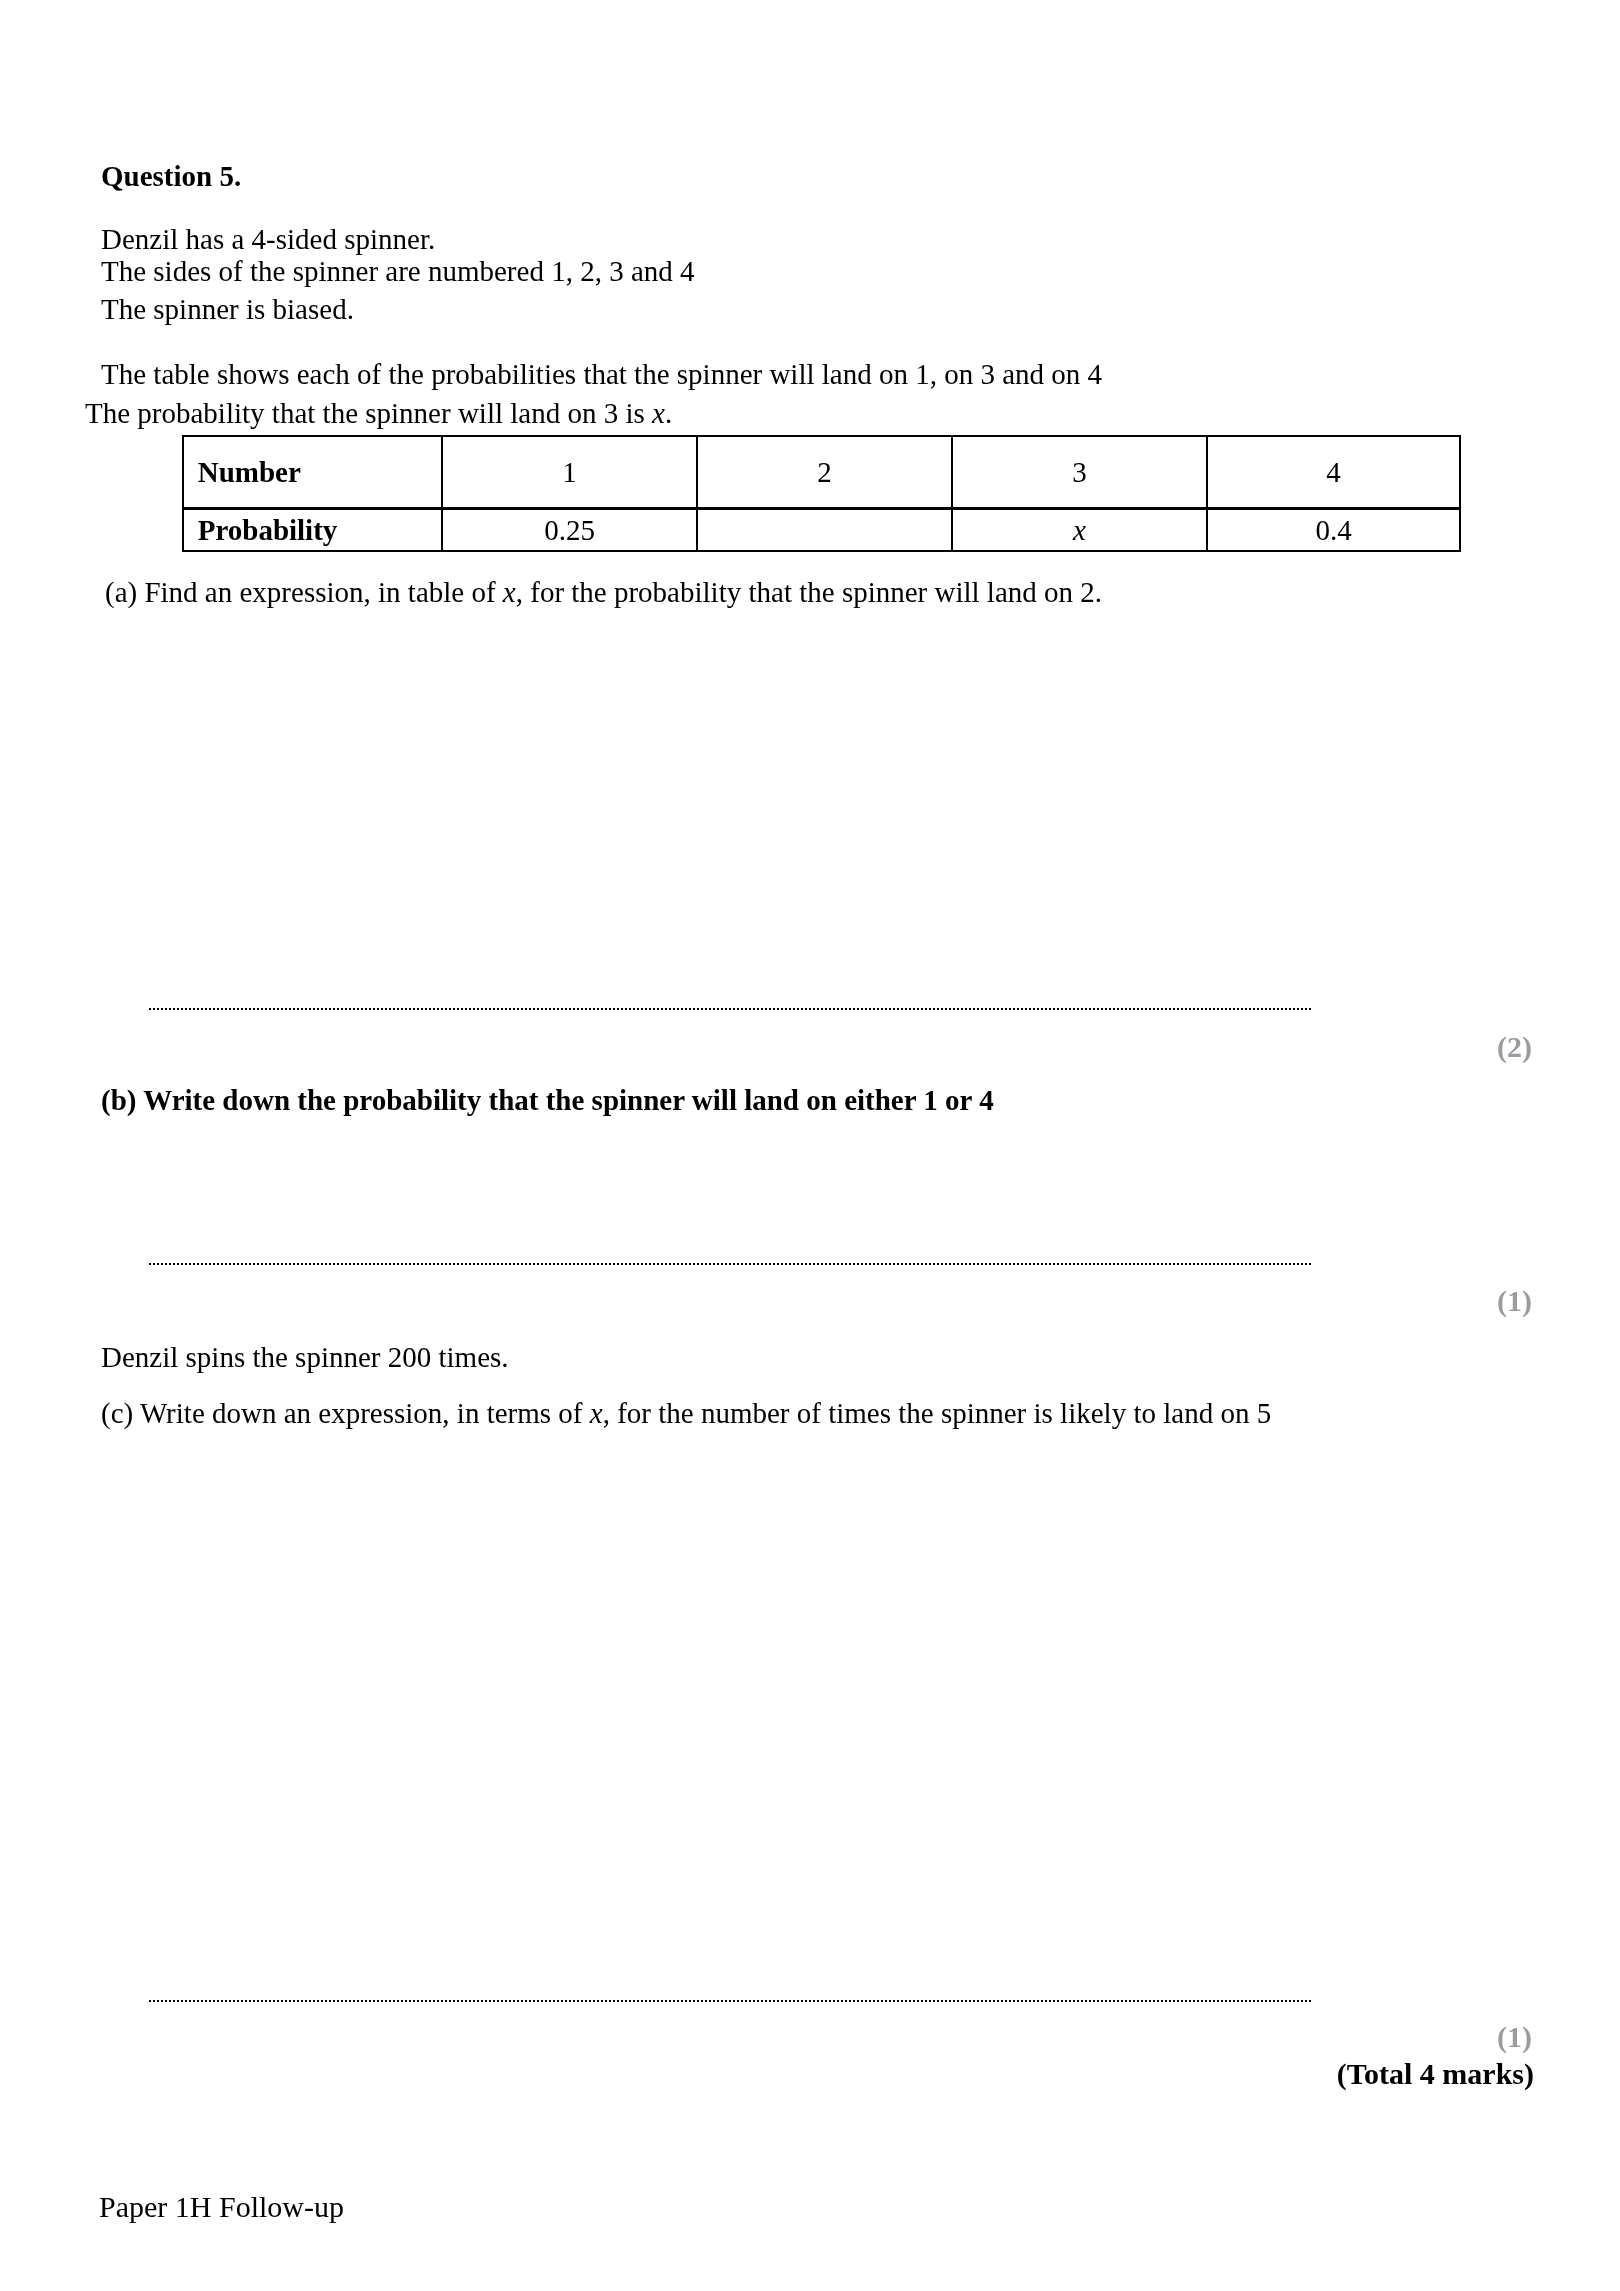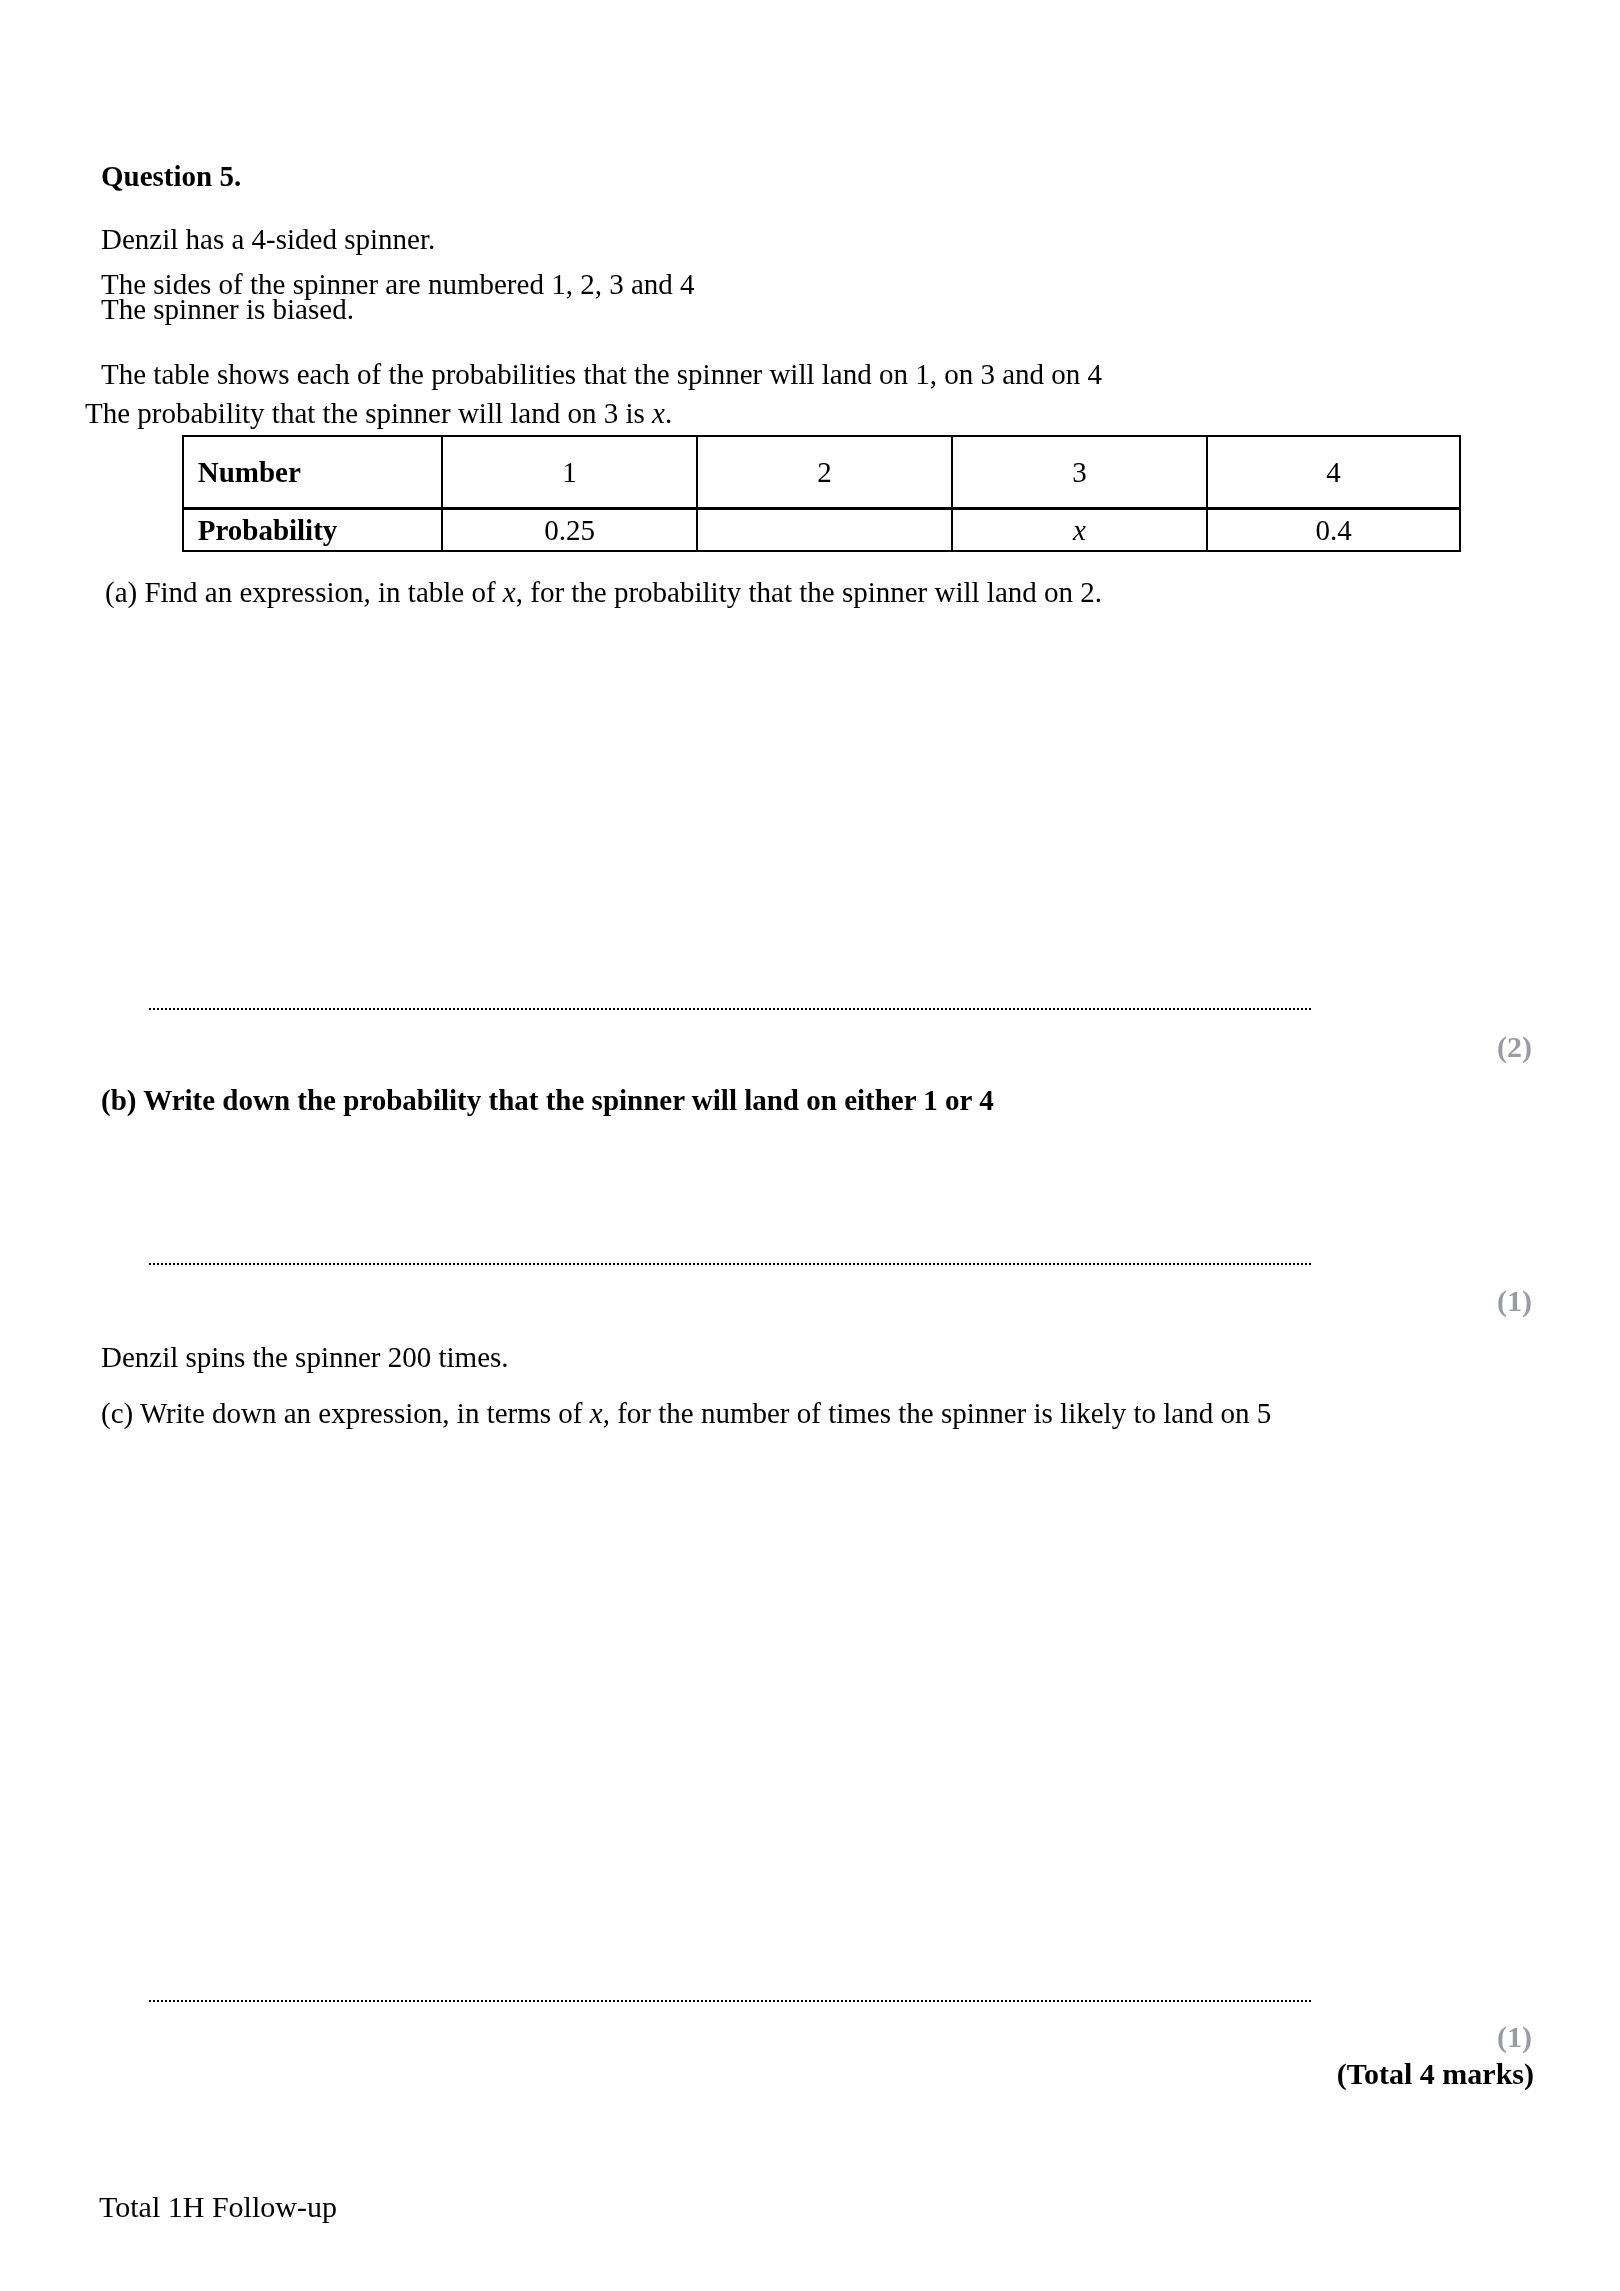--- a/index.html
+++ b/index.html
@@ -79,21 +79,21 @@
   }
 </style>
 </head>
 <body>
 
 <div class="page">
 
   <div class="abs t bold" style="left:101px; top:137px;">Question 5.</div>
 
   <div class="abs t" style="left:101px; top:200px;">Denzil has a 4-sided spinner.</div>
-  <div class="abs t" style="left:101px; top:245px;">The sides of the spinner are numbered 1, 2, 3 and 4</div>
+  <div class="abs t" style="left:101px; top:232px;">The sides of the spinner are numbered 1, 2, 3 and 4</div>
   <div class="abs t" style="left:101px; top:270px;">The spinner is biased.</div>
 
   <div class="abs t" style="left:101px; top:335px;">The table shows each of the probabilities that the spinner will land on 1, on 3 and on 4</div>
   <div class="abs t" style="left:85px; top:374px;"><span>The probability that the spinner will land on 3 is </span><span class="var">x</span><span>.</span></div>
 
   <table class="prob-table abs" style="left:182px; top:415px; width:1276px;">
     <colgroup>
       <col style="width:259px;">
       <col style="width:255px;">
       <col style="width:255px;">
@@ -129,16 +129,16 @@
   <div class="abs marks" style="right:88px; top:1264px; color:#9b9ca1;">(1)</div>
 
   <div class="abs t" style="left:101px; top:1318px;">Denzil spins the spinner 200 times.</div>
 
   <div class="abs t" style="left:101px; top:1374px;"><span>(c) Write down an expression, in terms of </span><span class="var">x</span><span>, for the number of times the spinner is likely to land on 5</span></div>
 
   <div class="abs answer-line" style="left:149px; top:1962px;"></div>
   <div class="abs marks" style="right:88px; top:2000px; color:#9b9ca1;">(1)</div>
   <div class="abs total" style="right:86px; top:2037px;">(Total 4 marks)</div>
 
-  <div class="abs footer-text" style="left:99px; top:2168px;">Total 1H Follow-up</div>
+  <div class="abs footer-text" style="left:99px; top:2168px;">Paper 1H Follow-up</div>
 
 </div>
 
 
 </body></html>

